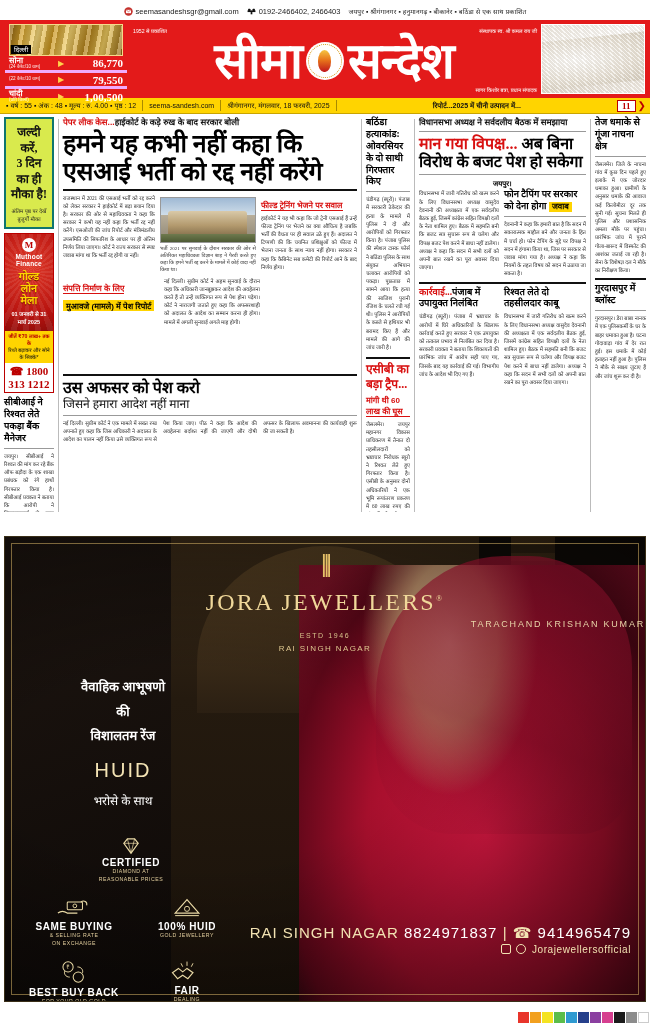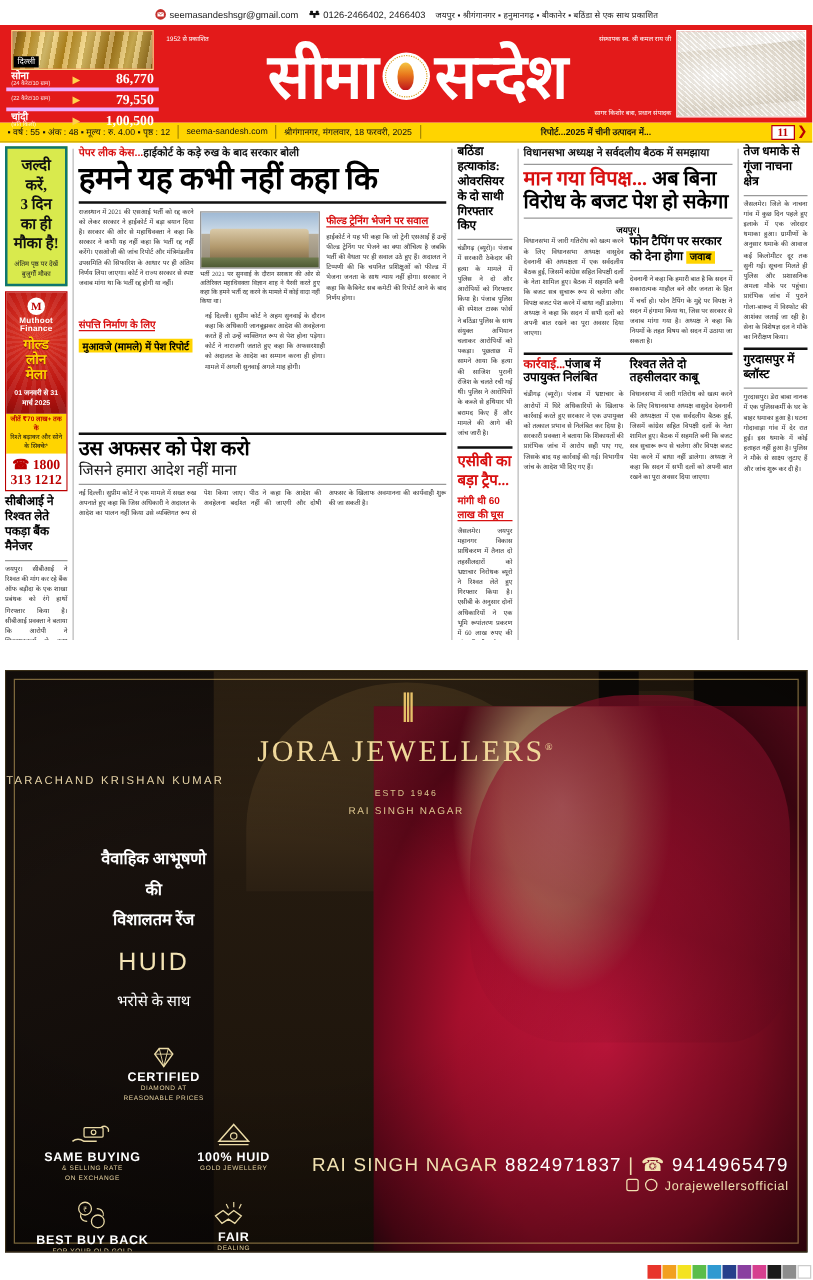--- a/index.html
+++ b/index.html
@@ -259,21 +259,21 @@
     color: #e6c068; font-size: 26px; line-height: 1; letter-spacing: -3px;
     font-family: "Liberation Serif", serif; font-weight: bold;
   }
   .jad-brand {
     position: absolute; left: 0; right: 0; top: 52px; text-align: center;
     color: #f0d89a; font-size: 24px; letter-spacing: 2.2px;
     font-family: "Liberation Serif", serif;
   }
   .jad-brand .reg { font-size: 8px; vertical-align: super; }
   .jad-sub1 {
-    position: absolute; left: 0; right: 0; top: 82px; text-align: left;
+    position: absolute; left: 0; right: 0; top: 82px; text-align: right;
     color: #e8d5a8; font-size: 9px; letter-spacing: 1.8px;
   }
   .jad-sub2 {
     position: absolute; left: 0; right: 0; top: 95px; text-align: center;
     color: #d9c characteristics; font-size: 7px; letter-spacing: 1.6px; color: #d9c48c;
   }
   .jad-sub3 {
     position: absolute; left: 0; right: 0; top: 107px; text-align: center;
     color: #ddc68f; font-size: 8px; letter-spacing: 1.4px;
   }
@@ -318,21 +318,21 @@
       </svg>
       <span>seemasandeshsgr@gmail.com</span>
     </span>
     <span class="seg">
       <svg class="ic" viewBox="0 0 16 16">
         <rect x="1" y="6" width="14" height="3" fill="#111"></rect>
         <rect x="2" y="3" width="4" height="4" rx="1" fill="#111"></rect>
         <rect x="10" y="3" width="4" height="4" rx="1" fill="#111"></rect>
         <rect x="6.5" y="9" width="3" height="4" fill="#111"></rect>
       </svg>
-      <span>0126-2466402, 2466403</span>
+      <span>0192-2466402, 2466403</span>
     </span>
     <span class="editions">जयपुर ▪ श्रीगंगानगर ▪ हनुमानगढ़ ▪ बीकानेर ▪ बठिंडा से एक साथ प्रकाशित</span>
   </div>
 
   <div class="masthead">
 
     <div class="rates">
       <div class="rates-img">
         <span class="city">दिल्ली</span>
       </div>
@@ -427,20 +427,21 @@
       <div class="btext">जयपुर। सीबीआई ने रिश्वत की मांग कर रहे बैंक ऑफ बड़ौदा के एक शाखा प्रबंधक को रंगे हाथों गिरफ्तार किया है। सीबीआई प्रवक्ता ने बताया कि आरोपी ने शिकायतकर्ता से ऋण स्वीकृत करने के एवज में रिश्वत मांगी थी। शिकायत के सत्यापन के बाद जाल बिछाकर आरोपी को पकड़ा गया। आरोपी के ठिकानों पर तलाशी ली जा रही है और दस्तावेज जब्त किए गए हैं।</div>
     </div>
 
     <div class="vrule"></div>
 
     <div class="col" style="width:300px">
       <div class="kicker">
         <span class="red">पेपर लीक केस...</span><span>हाईकोर्ट के कड़े रुख के बाद सरकार बोली</span>
       </div>
       <div class="headline-xl">हमने यह कभी नहीं कहा कि</div>
+      <div class="headline-xl">एसआई भर्ती को रद्द नहीं करेंगे</div>
       <div class="rule-thick"></div>
 
       <div style="display:flex; gap:5px;">
         <div style="width:92px">
           <div class="btext">राजस्थान में 2021 की एसआई भर्ती को रद्द करने को लेकर सरकार ने हाईकोर्ट में बड़ा बयान दिया है। सरकार की ओर से महाधिवक्ता ने कहा कि सरकार ने कभी यह नहीं कहा कि भर्ती रद्द नहीं करेंगे। एसओजी की जांच रिपोर्ट और मंत्रिमंडलीय उपसमिति की सिफारिश के आधार पर ही अंतिम निर्णय लिया जाएगा। कोर्ट ने राज्य सरकार से स्पष्ट जवाब मांगा था कि भर्ती रद्द होगी या नहीं।</div>
         </div>
         <div style="width:96px">
           <div class="photo"></div>
           <div class="photocap">भर्ती 2021 पर सुनवाई के दौरान सरकार की ओर से अतिरिक्त महाधिवक्ता विज्ञान शाह ने पैरवी करते हुए कहा कि हमने भर्ती रद्द करने के मामले में कोई वादा नहीं किया था।</div>
         </div>

